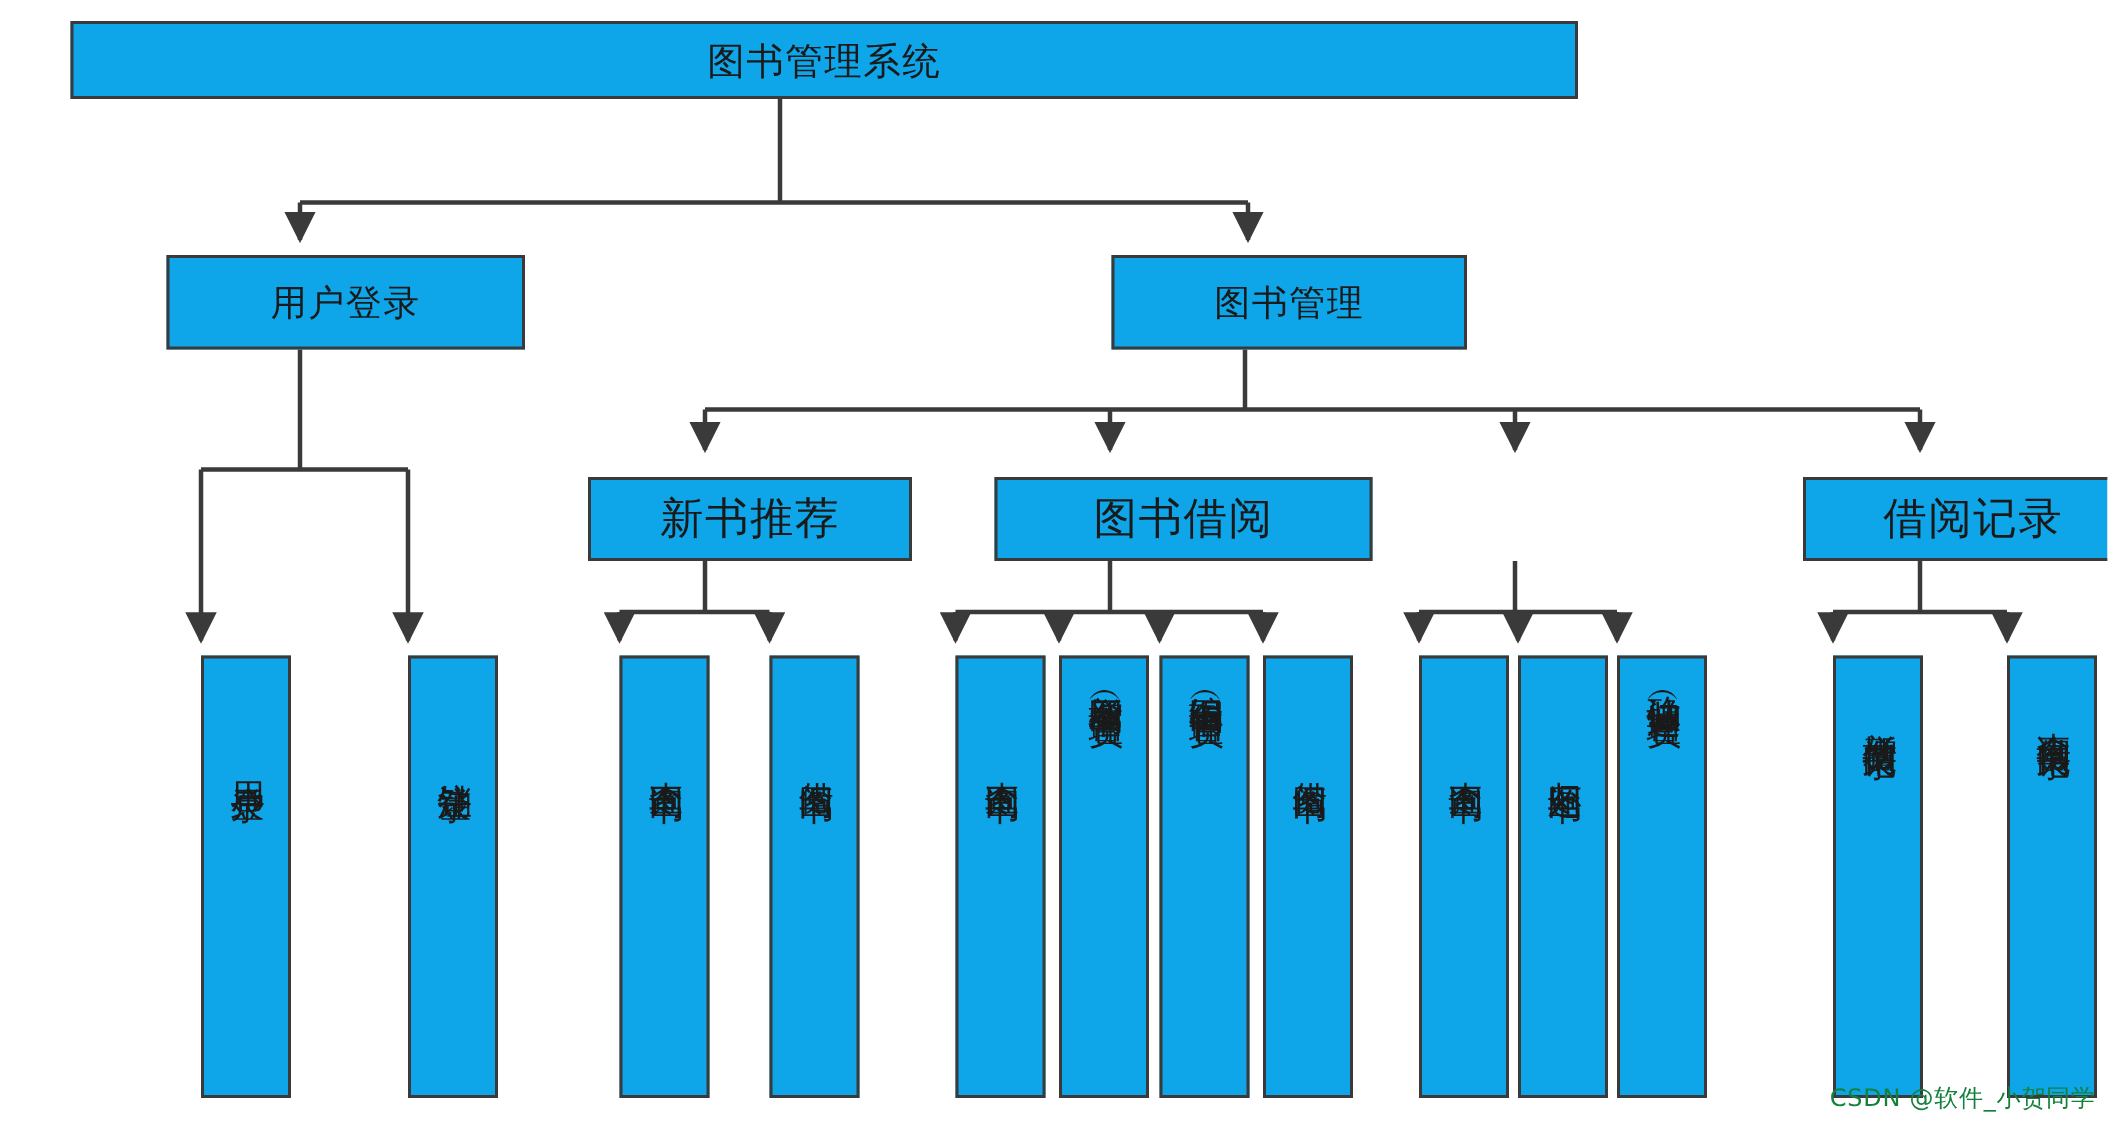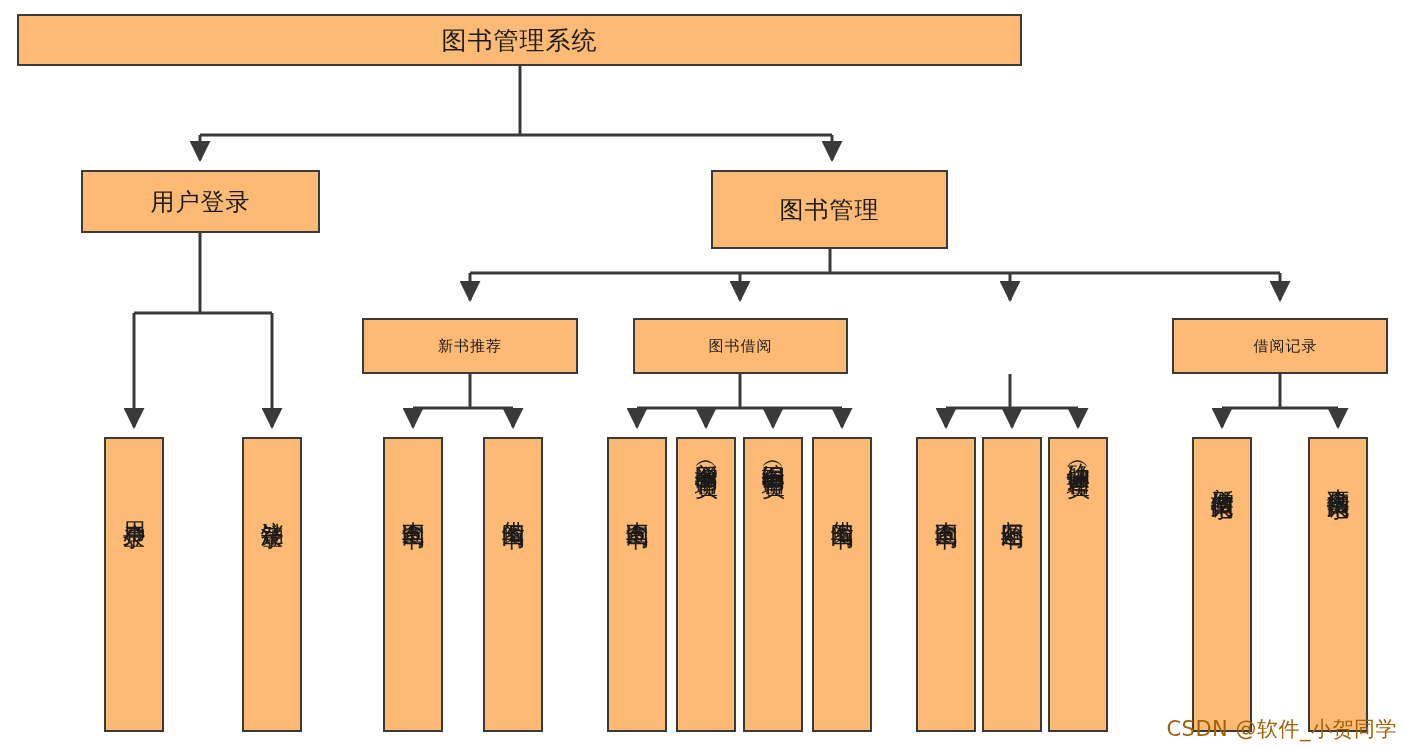--- a/index.html
+++ b/index.html
@@ -21,59 +21,60 @@
     position: absolute;
     left: 0;
     top: 0;
     width: 1405px;
     height: 747px;
     pointer-events: none;
   }
   .node {
     position: absolute;
     box-sizing: border-box;
-    background: #fdba74;
+    background: #0ea5e9;
     border: 2px solid #3a3a3a;
     display: flex;
     align-items: center;
     justify-content: center;
     color: #1a1a1a;
     z-index: 2;
+    margin-left: 30px;
   }
   .node.root {
     font-size: 25px;
     letter-spacing: 1px;
   }
   .node.level2 {
     font-size: 24px;
     letter-spacing: 1px;
   }
   .node.level3 {
-    font-size: 15px;
+    font-size: 29px;
     letter-spacing: 1px;
   }
   .node.leaf {
     font-size: 23px;
     align-items: flex-start;
     padding-top: 6px;
   }
   .vtext {
     writing-mode: vertical-rl;
     text-orientation: upright;
     line-height: 1.28;
     letter-spacing: 2px;
     white-space: nowrap;
     text-align: left;
   }
   .watermark {
     position: absolute;
     right: 8px;
     bottom: 4px;
-    font-size: 21px;
-    color: #a16207;
+    font-size: 16px;
+    color: #15803d;
     z-index: 5;
     white-space: nowrap;
     letter-spacing: 0.5px;
   }
 </style>
 </head>
 <body>
 
 <div id="canvas">
 
@@ -123,24 +124,24 @@
       <path d="M 1280 374 L 1280 408"></path>
       <path d="M 1222 408 L 1338 408"></path>
       <path d="M 1222 408 L 1222 427" marker-end="url(#arrow)"></path>
       <path d="M 1338 408 L 1338 427" marker-end="url(#arrow)"></path>
     </g>
   </svg>
 
   <div class="node root" style="left:17px; top:14px; width:1005px; height:52px;">图书管理系统</div>
 
   <div class="node level2" style="left:81px; top:170px; width:239px; height:63px;">用户登录</div>
-  <div class="node level2" style="left:711px; top:170px; width:237px; height:79px;">图书管理</div>
+  <div class="node level2" style="left:711px; top:170px; width:237px; height:63px;">图书管理</div>
 
   <div class="node level3" style="left:362px; top:318px; width:216px; height:56px;">新书推荐</div>
-  <div class="node level3" style="left:633px; top:318px; width:215px; height:56px;">图书借阅</div>
+  <div class="node level3" style="left:633px; top:318px; width:252px; height:56px;">图书借阅</div>
   <div class="node level3" style="left:1172px; top:318px; width:216px; height:56px;padding-left:11px;">借阅记录</div>
 
   <div class="node leaf" style="left:104px; top:437px; width:60px; height:295px;">
     <span class="vtext" style="margin-top:58px;">用户登录</span>
   </div>
   <div class="node leaf" style="left:242px; top:437px; width:60px; height:295px;">
     <span class="vtext" style="margin-top:58px;">注销登录</span>
   </div>
 
   <div class="node leaf" style="left:383px; top:437px; width:60px; height:295px;">

